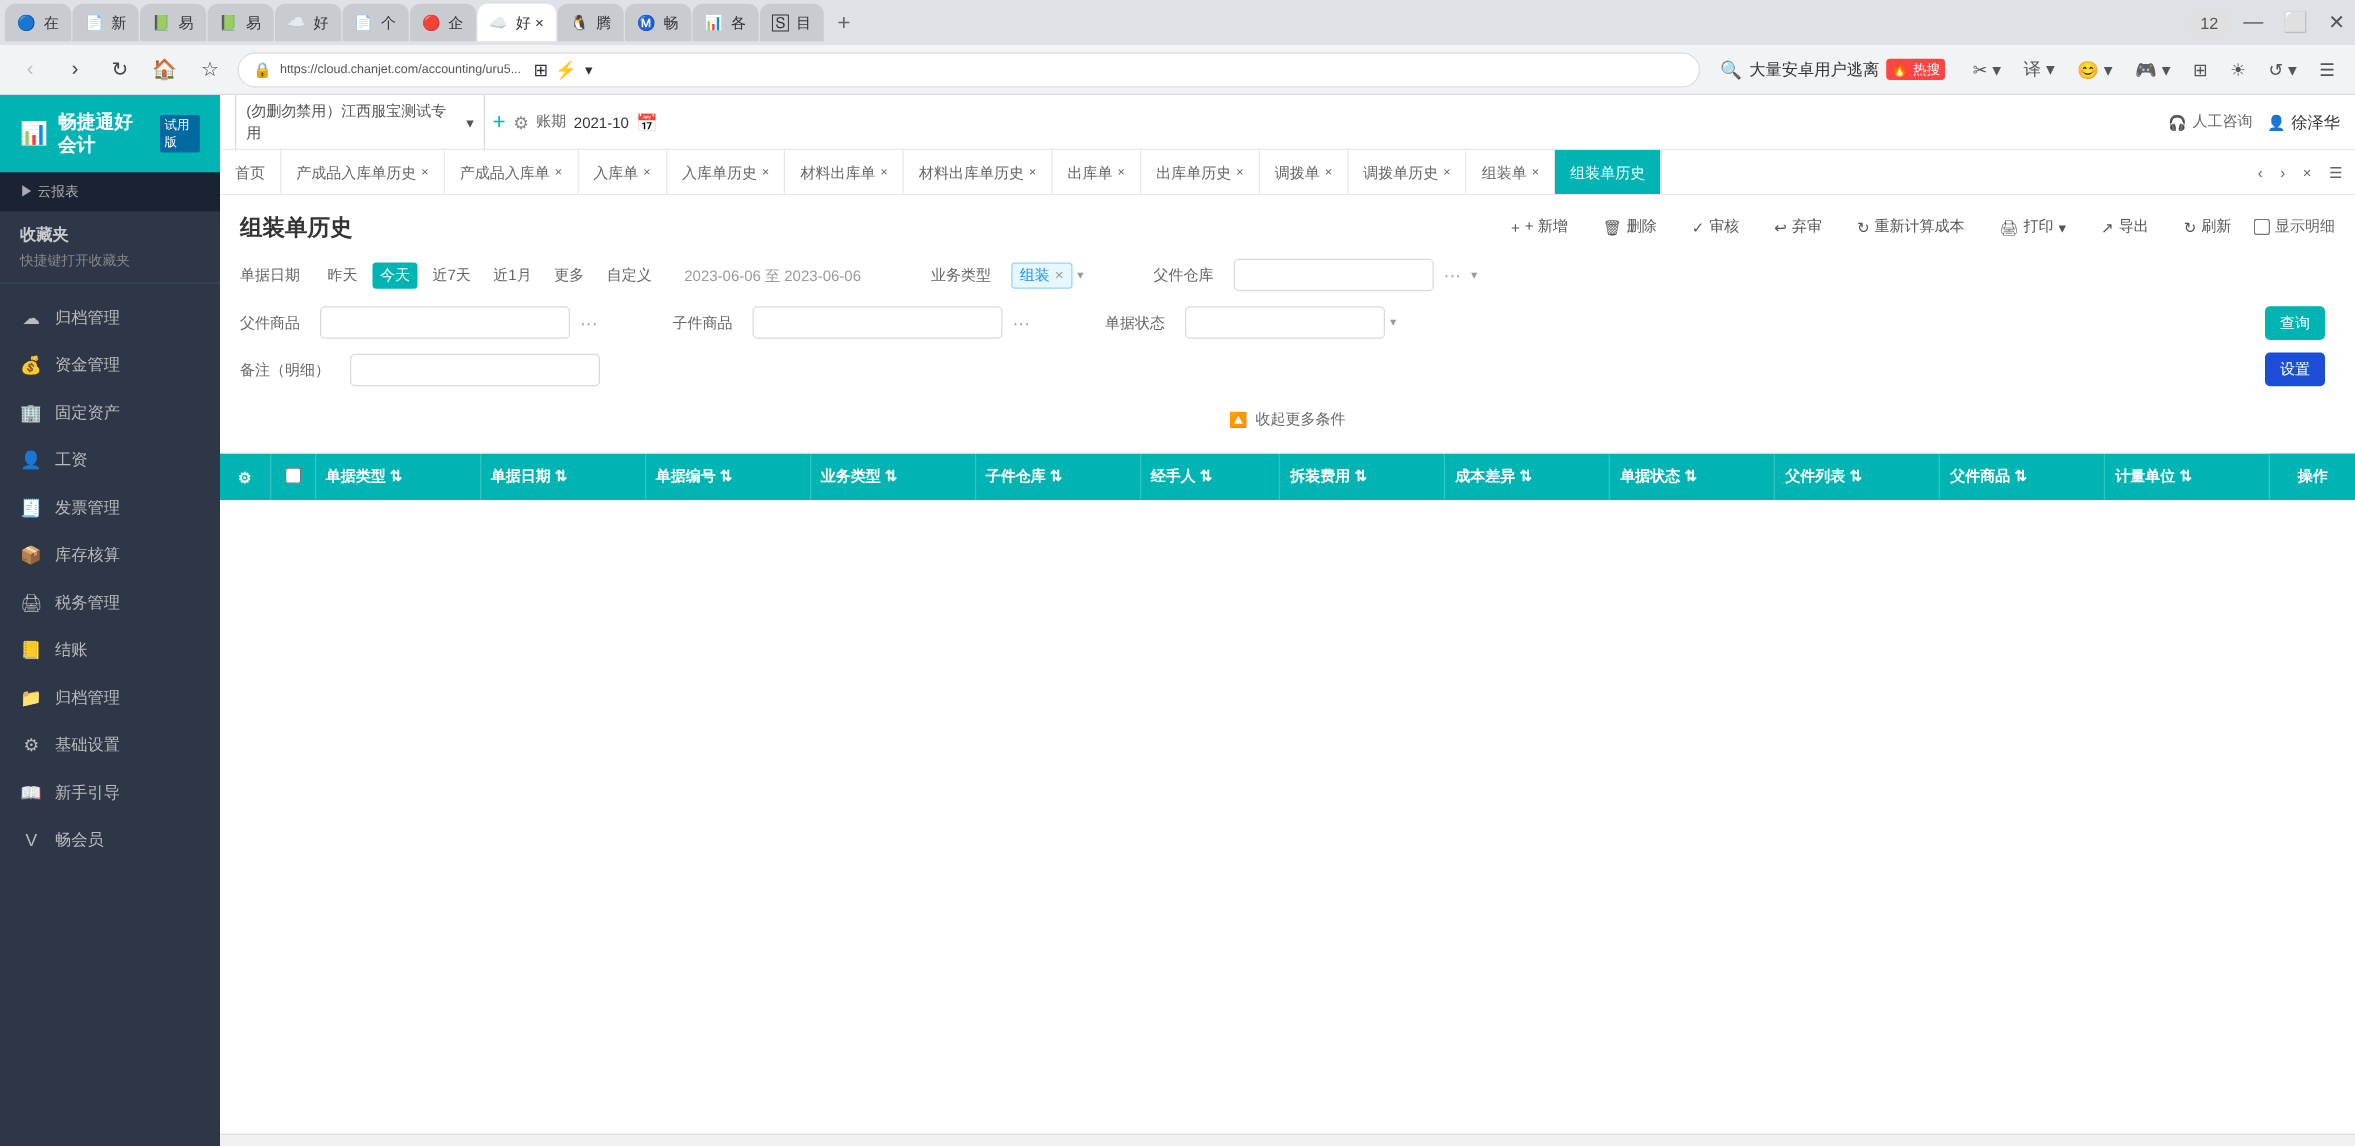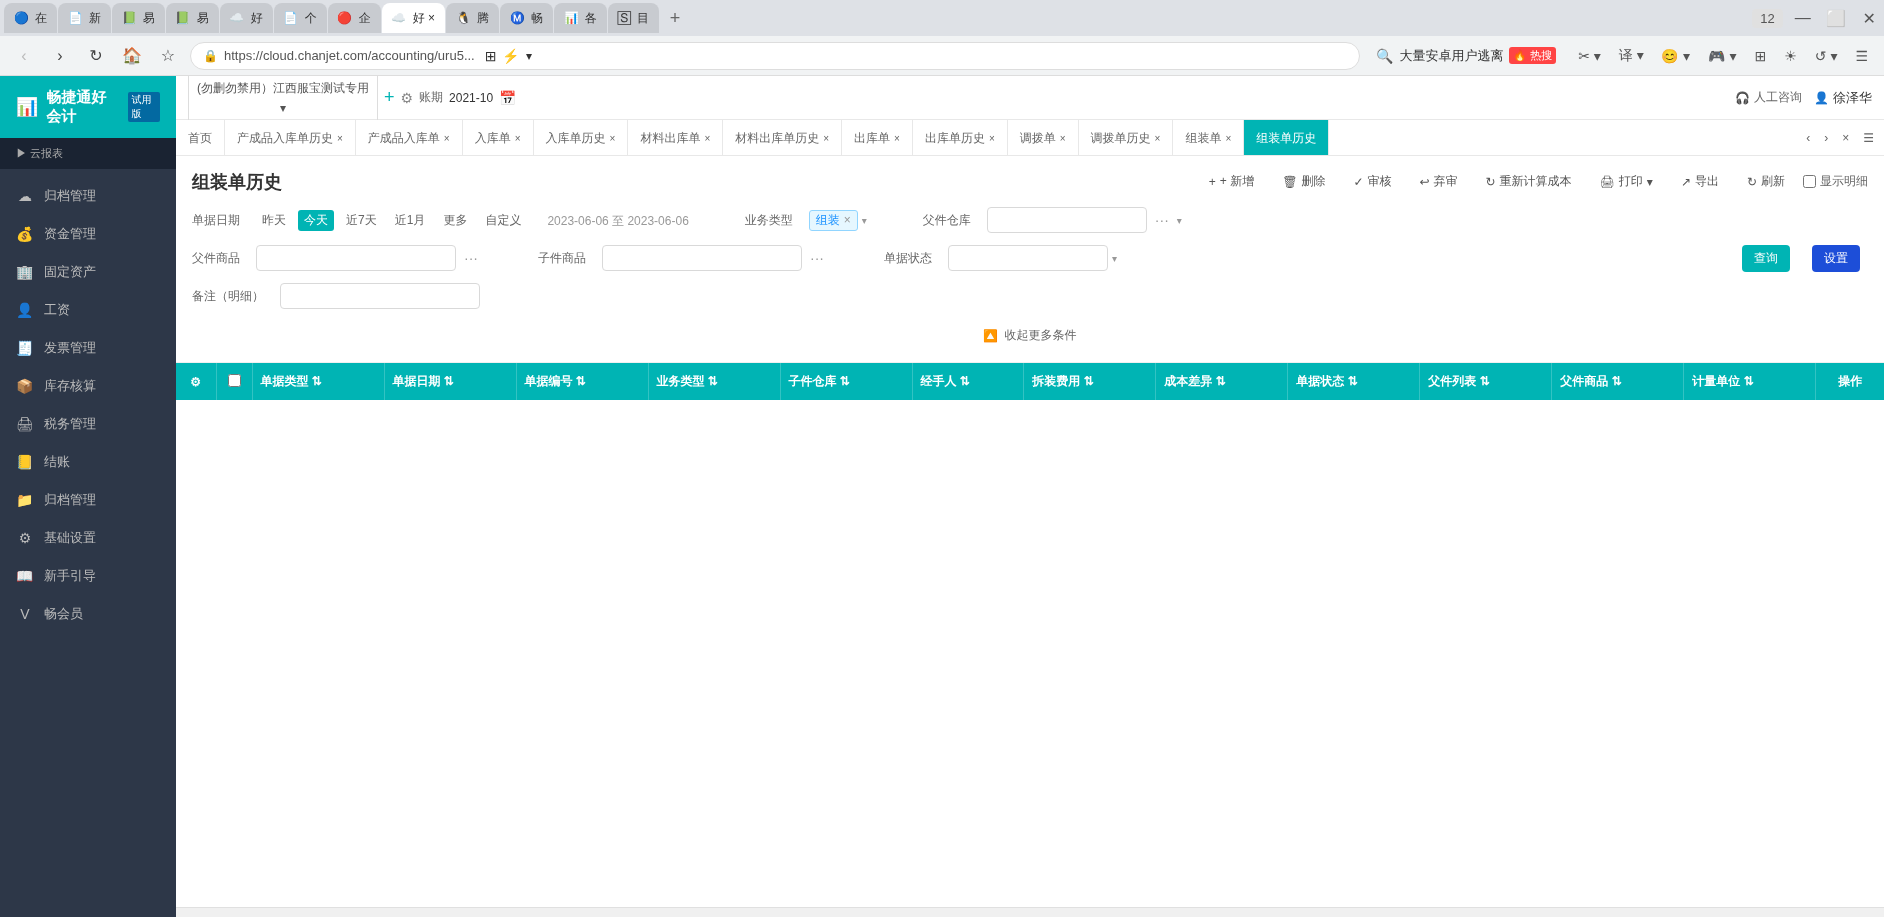--- a/index.html
+++ b/index.html
@@ -12,21 +12,21 @@
     .tab.active { background: #fff; color: #333; }
     .tab-new { width: 30px; height: 30px; display: flex; align-items: center; justify-content: center; font-size: 18px; color: #666; cursor: pointer; }
     .tab-controls { display: flex; align-items: center; margin-left: auto; gap: 8px; }
     .tab-ctrl-btn { font-size: 16px; color: #555; cursor: pointer; padding: 4px; }
 
     .nav-bar { display: flex; align-items: center; height: 40px; background: #f1f3f4; padding: 0 10px; gap: 8px; border-bottom: 1px solid #ddd; }
     .nav-btn { width: 28px; height: 28px; display: flex; align-items: center; justify-content: center; border-radius: 50%; cursor: pointer; font-size: 16px; color: #444; }
     .nav-btn.disabled { color: #bbb; cursor: default; }
     .address-bar { flex: 1; height: 28px; background: #fff; border-radius: 14px; display: flex; align-items: center; padding: 0 12px; font-size: 13px; color: #333; border: 1px solid #ddd; gap: 6px; }
     .address-bar .lock-icon { color: #5a9a5a; font-size: 12px; }
-    .address-text { color: #555; font-size: 13px; }
+    .address-text { color: #555; font-size: 10px; }
     .search-bar { display: flex; align-items: center; gap: 6px; margin-left: 8px; }
     .hot-badge { background: #ff4444; color: #fff; font-size: 11px; padding: 1px 4px; border-radius: 3px; }
     .toolbar-icons { display: flex; align-items: center; gap: 6px; margin-left: 8px; }
     .toolbar-icon-btn { font-size: 14px; color: #555; cursor: pointer; padding: 2px 6px; border-radius: 4px; display: flex; align-items: center; gap: 2px; }
 
     
     .app-container { display: flex; height: calc(917px - 76px); }
 
     
     .sidebar { width: 176px; background: #2d3748; display: flex; flex-direction: column; height: 100%; flex-shrink: 0; }
@@ -41,21 +41,21 @@
     .sidebar-nav { flex: 1; overflow-y: auto; padding: 8px 0; }
     .nav-item { display: flex; align-items: center; gap: 10px; padding: 10px 16px; cursor: pointer; color: #bbb; font-size: 13px; }
     .nav-item .nav-icon { width: 18px; height: 18px; display: flex; align-items: center; justify-content: center; font-size: 14px; }
 
     
     .main-content { flex: 1; display: flex; flex-direction: column; background: #f0f2f5; overflow: hidden; }
 
     
     .top-bar { background: #fff; border-bottom: 1px solid #e8e8e8; display: flex; align-items: center; padding: 0 12px; height: 44px; gap: 8px; }
     .top-bar-account { display: flex; align-items: center; gap: 6px; }
-    .account-selector { display: flex; align-items: center; gap: 4px; padding: 16px 8px; border: 1px solid #ddd; border-radius: 4px; font-size: 12px; color: #555; cursor: pointer; max-width: 200px; flex-direction: column; }
+    .account-selector { display: flex; align-items: center; gap: 4px; padding: 16px 8px; border: 1px solid #ddd; border-radius: 4px; font-size: 12px; color: #555; cursor: pointer; max-width: 200px; }
     .period-label { font-size: 12px; color: #666; }
     .period-value { font-size: 12px; color: #333; }
     .top-bar-right { margin-left: auto; display: flex; align-items: center; gap: 12px; }
     .service-btn { display: flex; align-items: center; gap: 4px; font-size: 12px; color: #666; cursor: pointer; }
     .user-name { font-size: 13px; color: #333; cursor: pointer; }
 
     
     .content-tabs { background: #fff; border-bottom: 1px solid #e8e8e8; display: flex; overflow-x: auto; white-space: nowrap; height: 36px; }
     .content-tab { display: flex; align-items: center; padding: 0 12px; height: 36px; font-size: 12px; color: #666; cursor: pointer; border-right: 1px solid #e8e8e8; gap: 4px; flex-shrink: 0; }
     .content-tab.active { background: #00b4b4; color: #fff; }
@@ -202,20 +202,24 @@
 
   <div class="sidebar">
     <div class="sidebar-logo">
       <span style="color:#fff;font-size:18px;">📊</span>
       <span class="logo-text">畅捷通好会计</span>
       <span class="logo-badge">试用版</span>
     </div>
     <div class="sidebar-company">
       <div class="company-name" style="color:#aaa;font-size:11px;">▶ 云报表</div>
     </div>
+    <div class="sidebar-favorites">
+      <div class="favorites-title">收藏夹</div>
+      <div class="favorites-sub">快捷键打开收藏夹</div>
+    </div>
     <div class="sidebar-nav">
       <div class="nav-item">
         <span class="nav-icon">☁</span>
         <span>归档管理</span>
       </div>
       <div class="nav-item">
         <span class="nav-icon">💰</span>
         <span>资金管理</span>
       </div>
       <div class="nav-item">
@@ -450,21 +454,21 @@
           <span class="filter-label">备注（明细）</span>
           <input class="filter-input" type="text" style="width: 200px;">
         </div>
 
         <div class="collapse-bar">
           <span>🔼</span>
           <span>收起更多条件</span>
         </div>
       </div>
 
-      <div style="position:absolute;right:24px;top:245px;display:flex;flex-direction:row;gap:22px;">
+      <div style="position:absolute;right:24px;top:245px;display:flex;flex-direction:column;gap:10px;">
         <button class="action-btn-primary">查询</button>
         <button class="action-btn-setting">设置</button>
       </div>
 
       <div class="table-container">
         <table class="data-table">
           <thead class="table-header">
             <tr>
               <th class="th-cell th-settings">⚙</th>
               <th class="th-cell th-checkbox">

